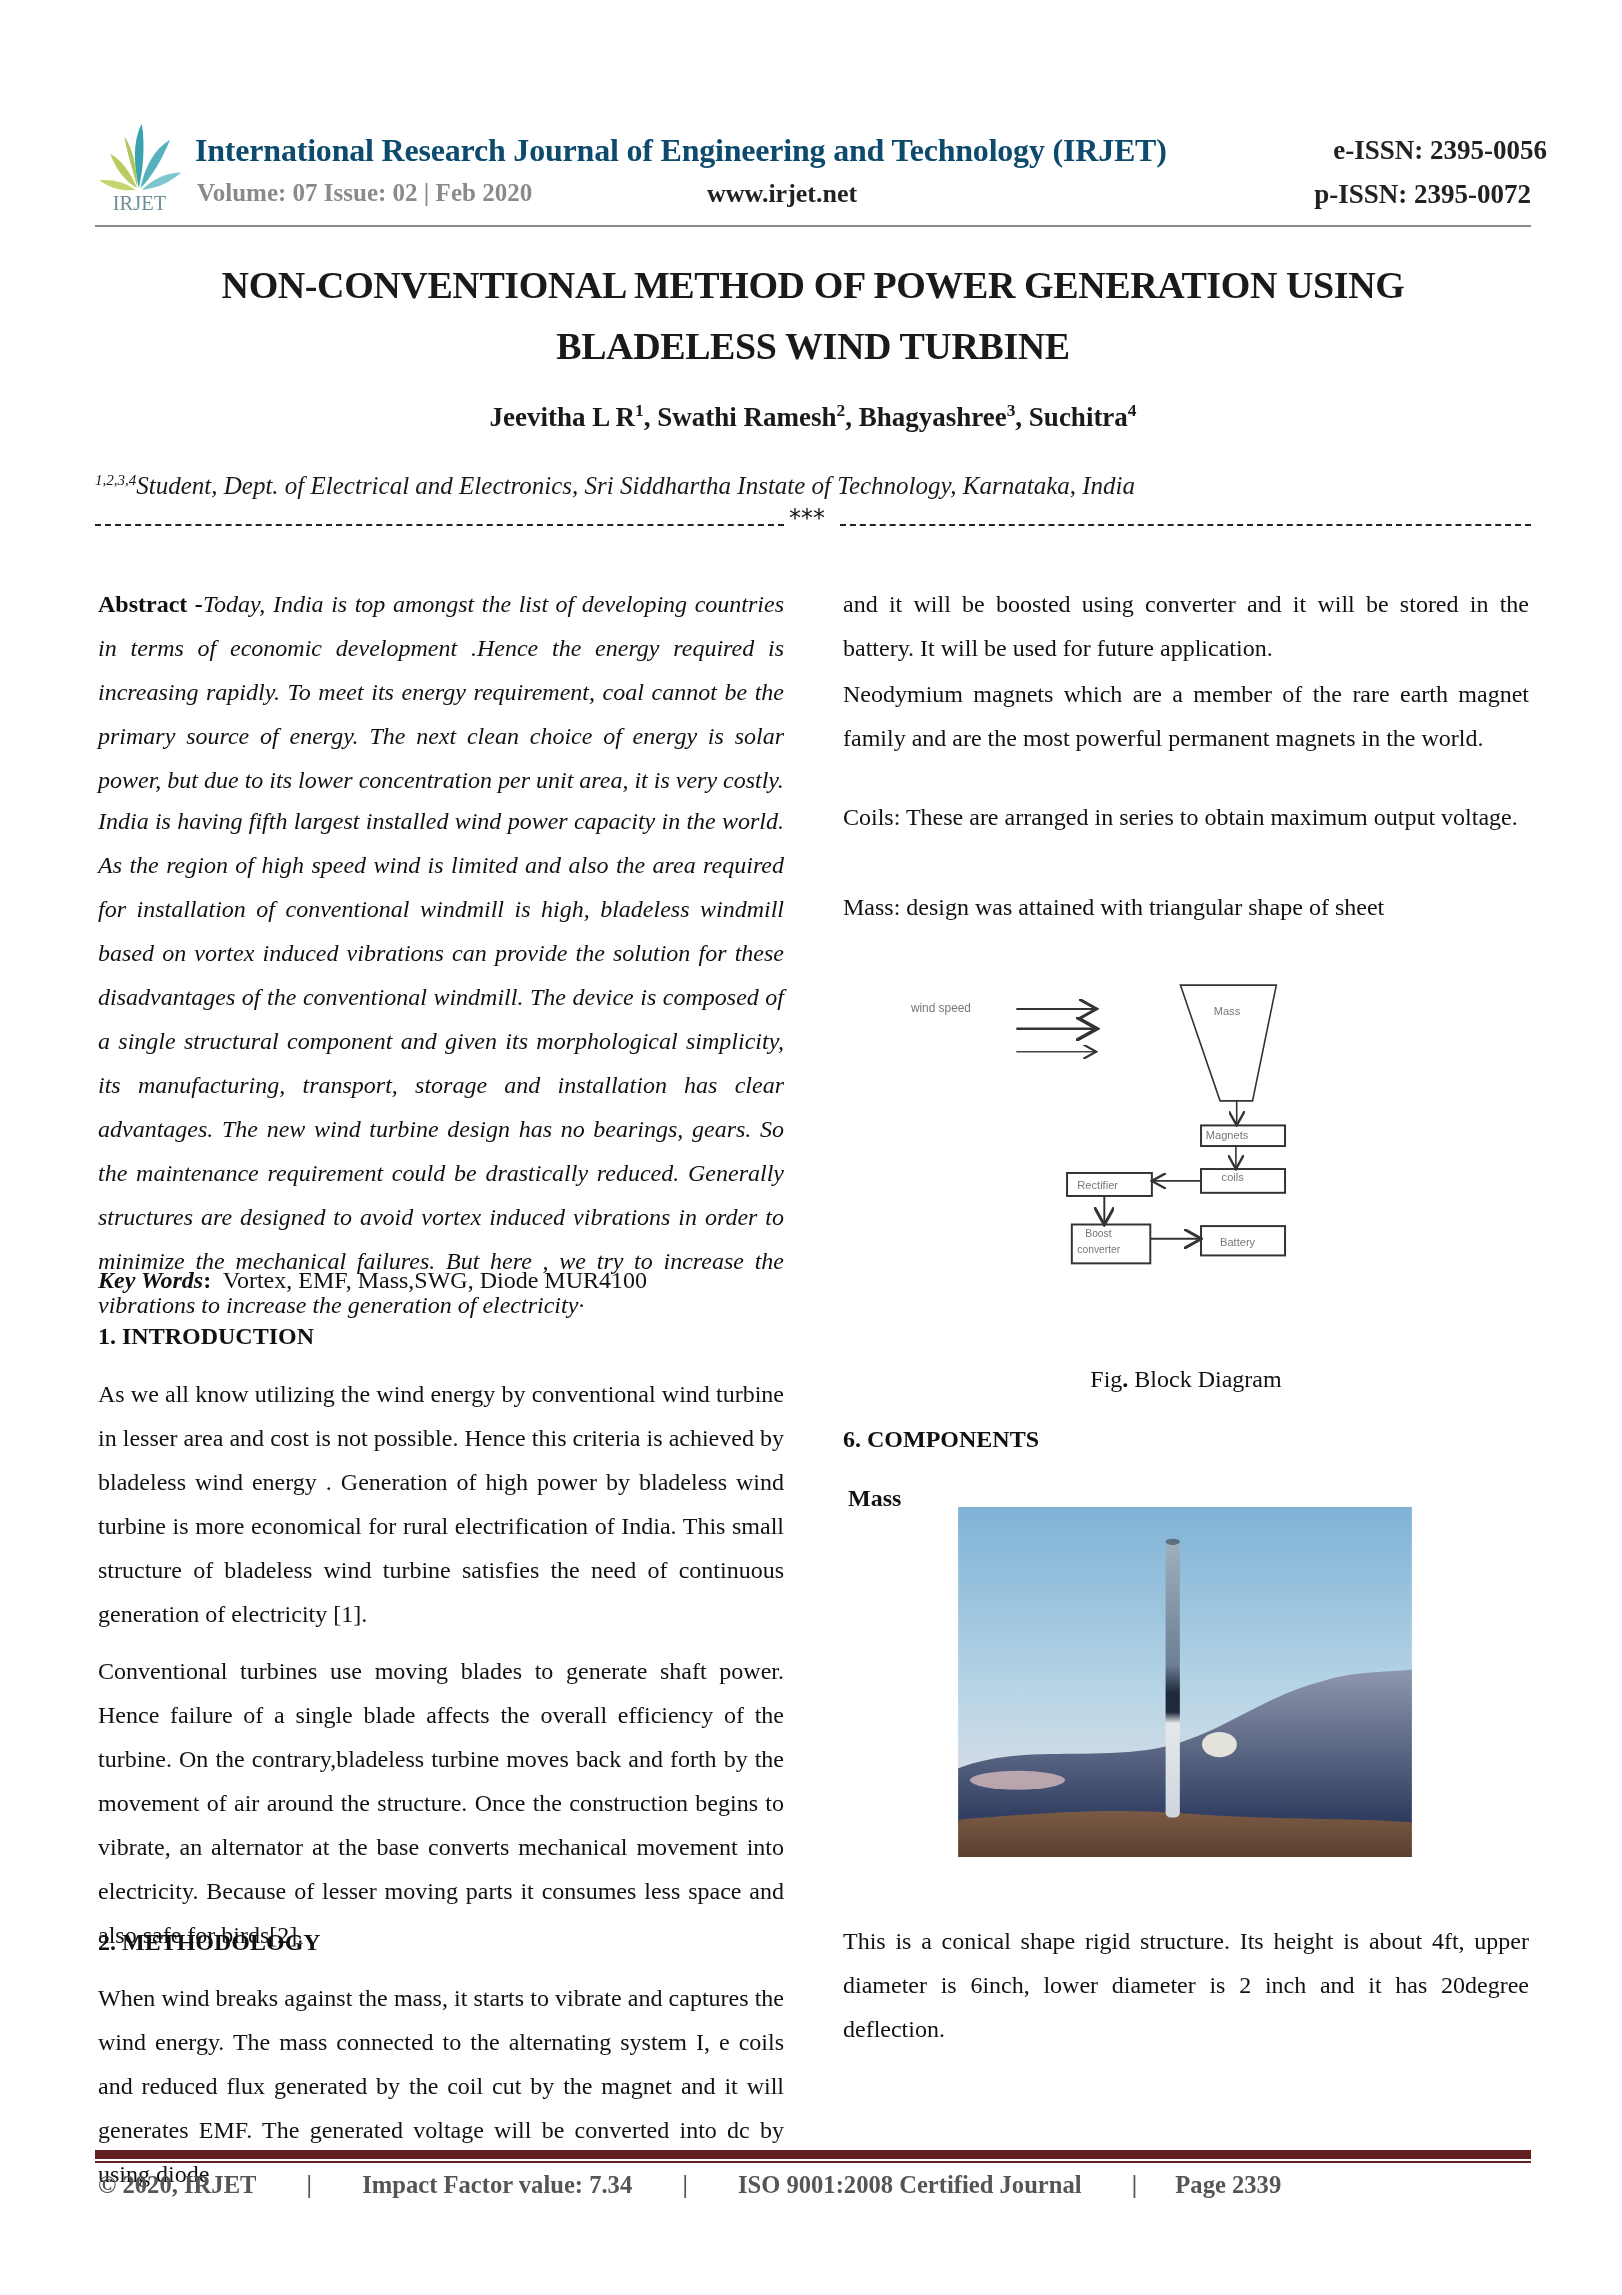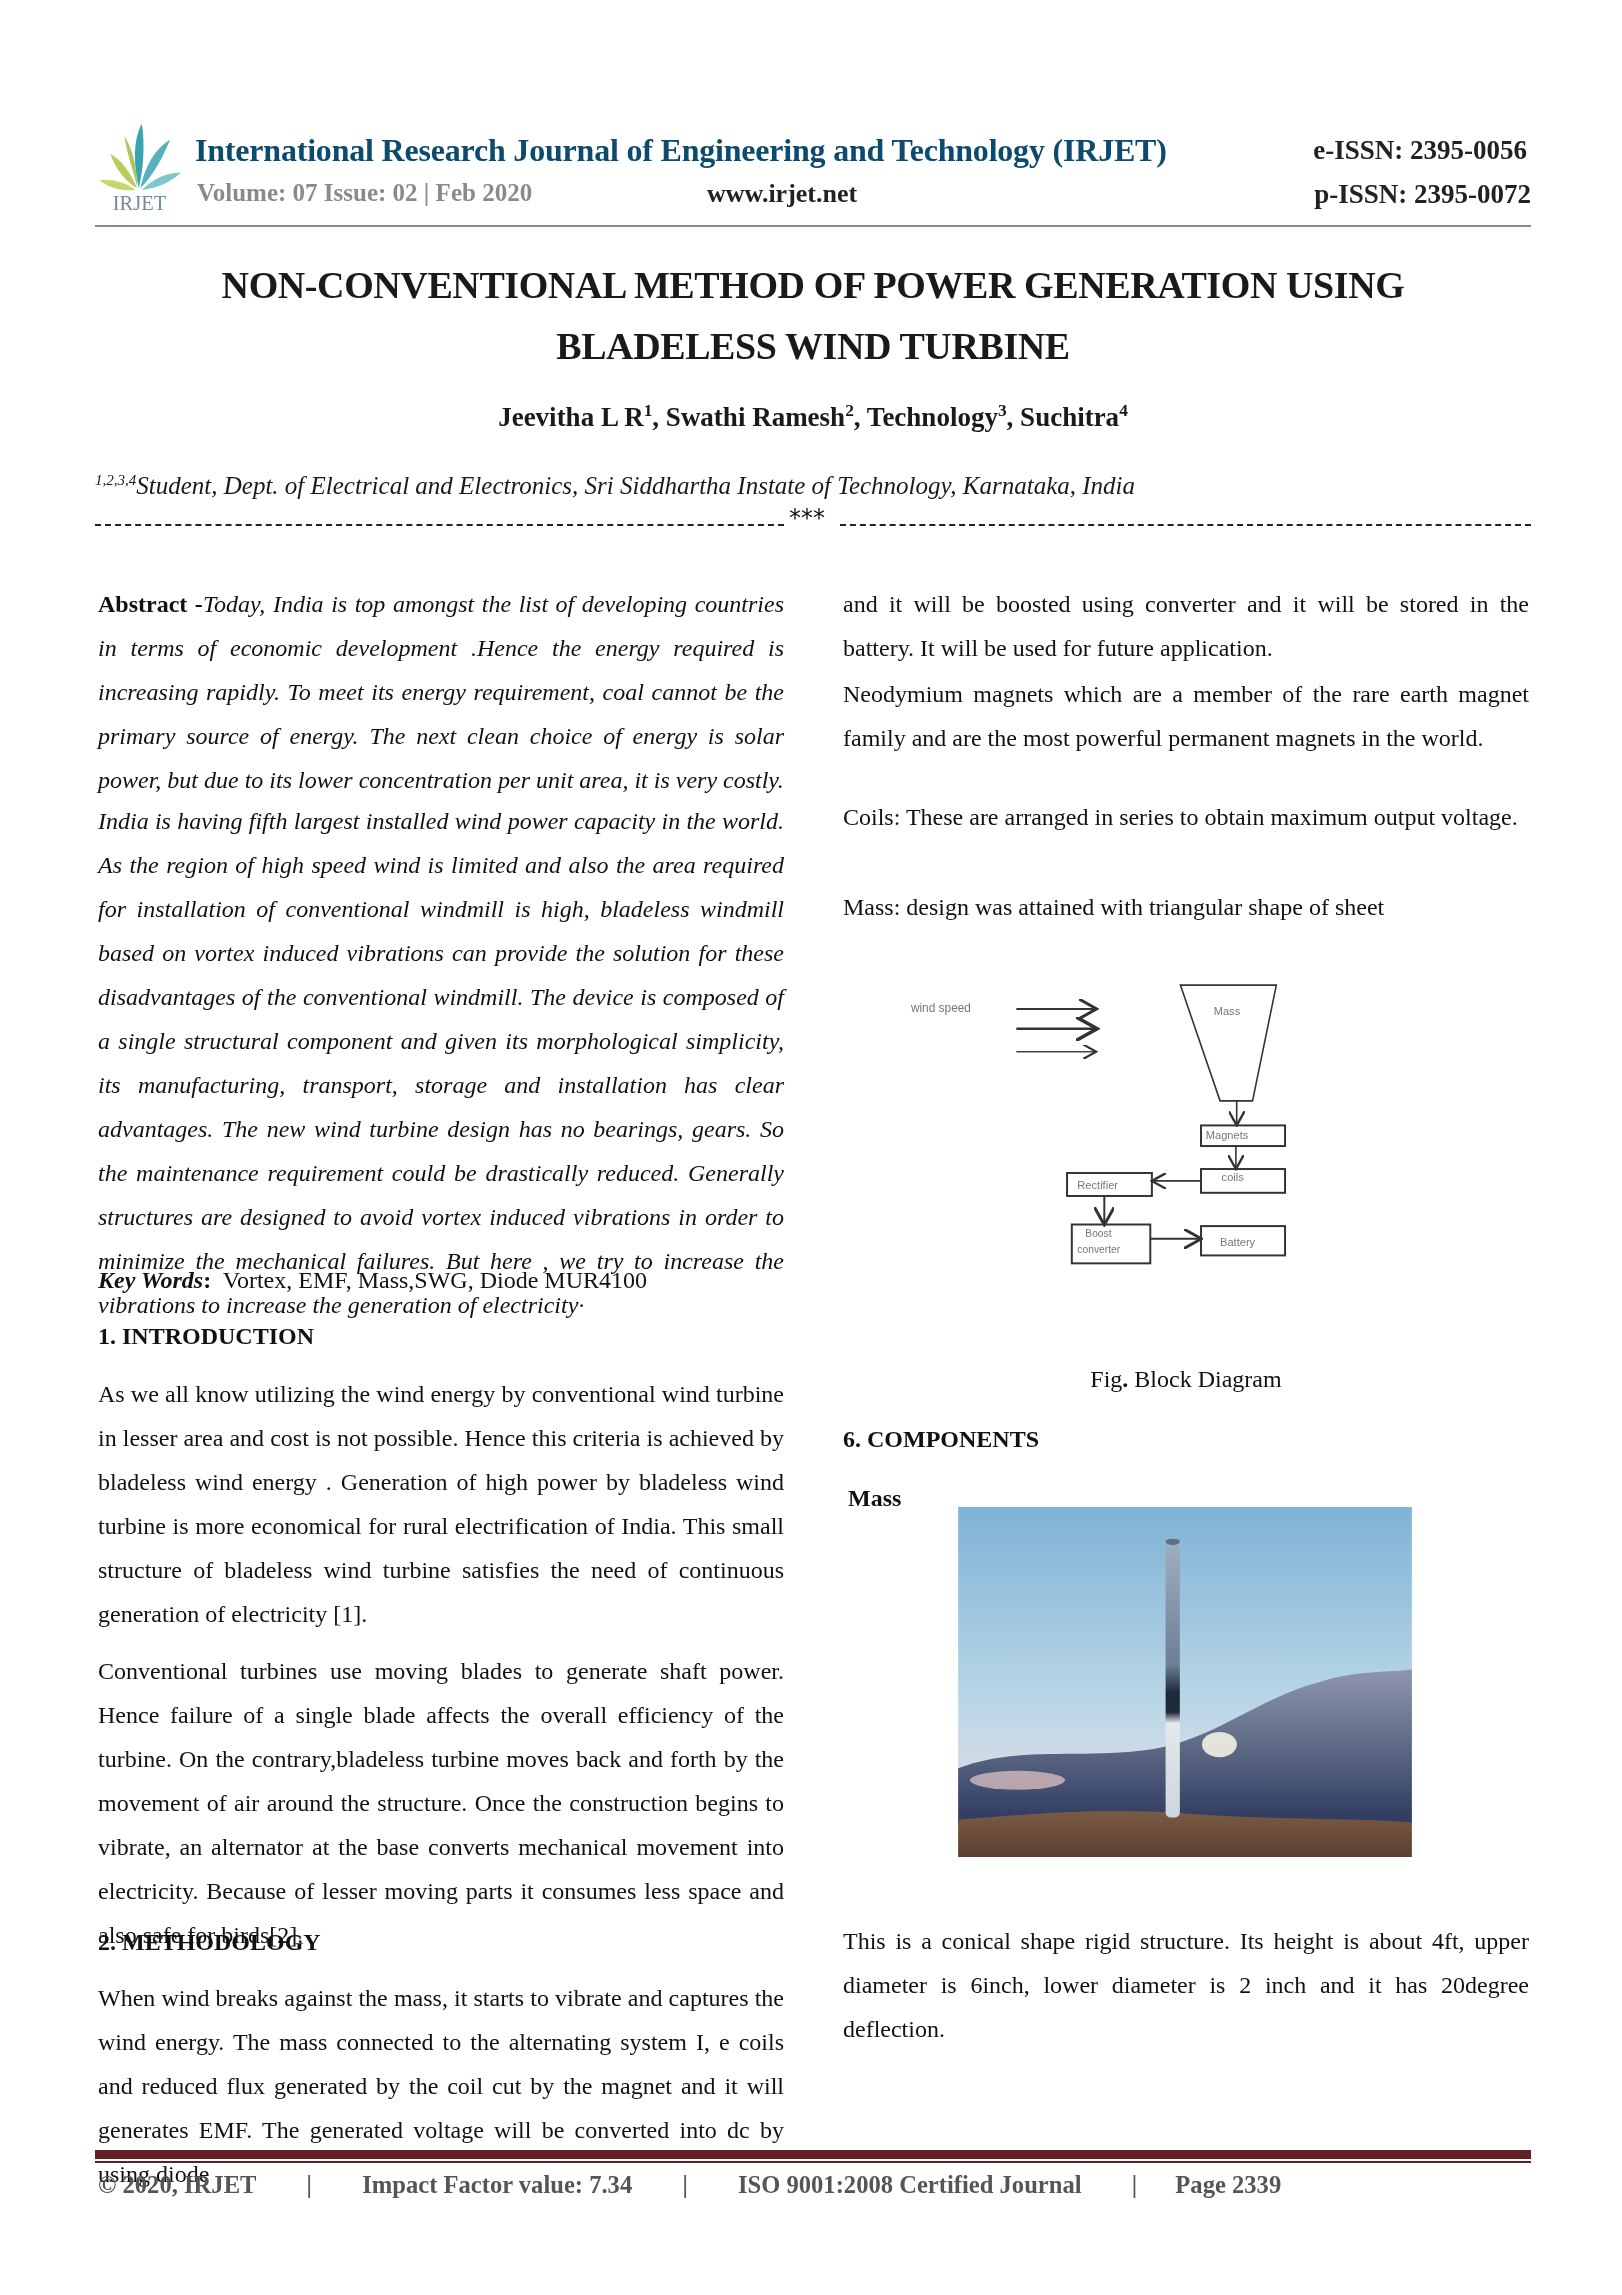--- a/index.html
+++ b/index.html
@@ -3,21 +3,21 @@
 <meta charset="utf-8">
 <style>
   html, body { margin: 0; padding: 0; background: #ffffff; }
   body { width: 1623px; height: 2295px; position: relative; overflow: hidden;
          font-family: "Liberation Serif", "DejaVu Serif", serif; color: #111; }
   .abs { position: absolute; }
 
   
   .logo { left: 93px; top: 117px; width: 93px; height: 97px; }
   .journal-title { left: 195px; top: 132px; font-size: 32px; font-weight: bold; color: #0c4a6e; white-space: nowrap; letter-spacing: -0.2px; }
-  .eissn { right: 96px; top: 135px; font-size: 27px; font-weight: bold; color: #222; white-space: nowrap; }
+  .eissn { right: 76px; top: 135px; font-size: 27px; font-weight: bold; color: #222; white-space: nowrap; }
   .volume { left: 197px; top: 179px; font-size: 25px; font-weight: bold; color: #8a8a8a; white-space: nowrap; }
   .website { left: 707px; top: 179px; font-size: 26px; font-weight: bold; color: #222; white-space: nowrap; }
   .pissn { right: 92px; top: 179px; font-size: 27px; font-weight: bold; color: #222; white-space: nowrap; }
   .header-rule { left: 95px; top: 225px; width: 1436px; height: 2.4px; background: #8a8a8a; }
 
   
   .paper-title { left: 95px; top: 255px; width: 1436px; text-align: center; font-size: 38px; font-weight: bold; line-height: 61px; color: #1a1a1a; letter-spacing: -0.4px; }
   .authors { left: 95px; top: 400px; width: 1436px; text-align: center; font-size: 27px; font-weight: bold; color: #1a1a1a; }
   .authors sup { font-size: 17.4px; }
   .affiliation { left: 95px; top: 472px; width: 1436px; text-align: left; font-size: 25px; font-style: italic; color: #1a1a1a; }
@@ -68,21 +68,21 @@
 <div class="abs pissn">p-ISSN: 2395-0072</div>
 <div class="abs header-rule"></div>
 
 <div class="abs paper-title">
   <div>NON-CONVENTIONAL METHOD OF POWER GENERATION USING</div>
   <div>BLADELESS WIND TURBINE</div>
 </div>
 <div class="abs authors">
   <span>Jeevitha L R</span><sup>1</sup>,
   <span>Swathi Ramesh</span><sup>2</sup>,
-  <span>Technology</span><sup>3</sup>,
+  <span>Bhagyashree</span><sup>3</sup>,
   <span>Suchitra</span><sup>4</sup>
 </div>
 <div class="abs affiliation">
   <sup>1,2,3,4</sup><span>Student, Dept. of Electrical and Electronics, Sri Siddhartha Instate of Technology, Karnataka, India</span>
 </div>
 <div class="abs separator">
   <div class="dash" style="left:0; width:689px;"></div>
   <div class="stars">***</div>
   <div class="dash" style="left:745px; width:691px;"></div>
 </div>

